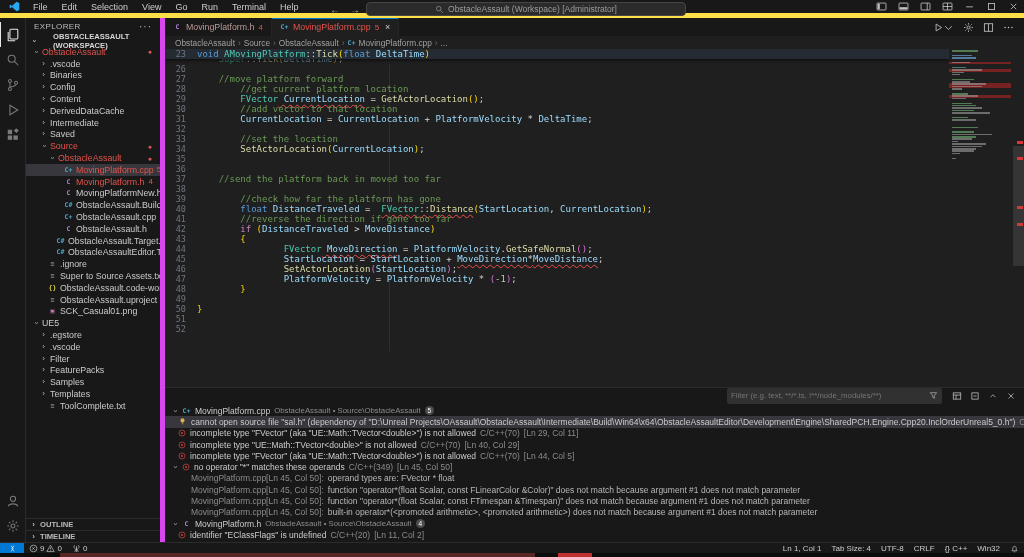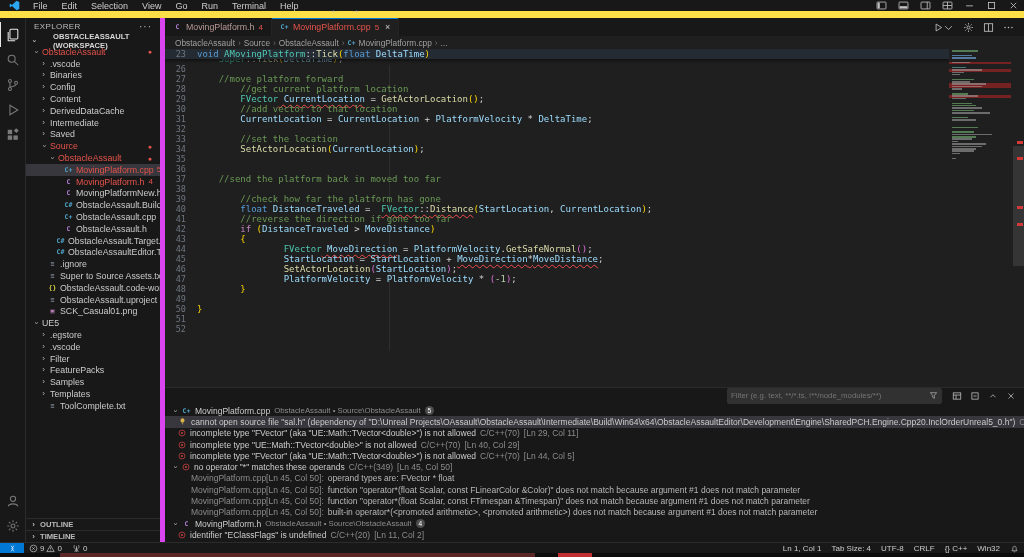--- a/index.html
+++ b/index.html
@@ -2,21 +2,21 @@
 <html><head>
 <meta charset="utf-8">
 <style>
 *{margin:0;padding:0;box-sizing:border-box}
 html,body{width:1024px;height:557px;overflow:hidden}
 body{background:#181818;color:#ccc;font-family:"Liberation Sans",sans-serif;font-size:9px;-webkit-font-smoothing:antialiased}
 #app{width:1024px;height:557px;display:flex;flex-direction:column;position:relative}
 .svgi{width:14px;height:14px;display:block}
 .svgi path,.svgi rect,.svgi circle{stroke-width:1.2}
 
-#titlebar{height:18px;background:#181818;display:flex;align-items:center;border-bottom:7px solid #fde047;position:relative;flex:none}
+#titlebar{height:18px;background:#181818;display:flex;align-items:center;border-bottom:5px solid #fde047;position:relative;flex:none}
 #logo{width:16px;height:16px;margin:0 4px 0 6px;display:flex;align-items:center;justify-content:center}
 #logo svg{width:11px;height:11px}
 .menu-item{padding:0 7px;color:#cccccc;font-size:9px;line-height:18px;cursor:default}
 #nav-arrows{position:absolute;left:330px;top:0;height:18px;display:flex;align-items:center;gap:10px;color:#b8b8b8;font-size:10px}
 #search-box{position:absolute;left:366px;top:2px;width:320px;height:14px;background:#2b2b2b;border:1px solid #454545;border-radius:4px;display:flex;align-items:center;justify-content:center;gap:4px;color:#9d9d9d;font-size:8.5px}
 #search-box .svgi{width:9px;height:9px}
 #win-controls{margin-left:auto;display:flex;align-items:center;height:18px}
 .wc{width:22px;height:18px;display:flex;align-items:center;justify-content:center;color:#c5c5c5}
 .wc .svgi{width:11px;height:11px}
 
@@ -122,20 +122,29 @@
   <header id="titlebar">
     <span id="logo">
         <svg viewBox="0 0 16 16" class="svgi">
           <path d="M11 1L4.3 7.2 2 5.4l-1 .5v4.2l1 .5 2.3-1.8L11 15l4-1.9V2.9z" fill="#2aa7f0"></path>
         </svg>
       </span>
     <nav id="menubar"><span class="menu-item">File</span><span class="menu-item">Edit</span><span class="menu-item">Selection</span><span class="menu-item">View</span><span class="menu-item">Go</span><span class="menu-item">Run</span><span class="menu-item">Terminal</span><span class="menu-item">Help</span></nav>
     <div id="nav-arrows">
       <span>←</span>
       <span>→</span>
+    </div>
+    <div id="search-box">
+      <span class="sicon">
+          <svg viewBox="0 0 16 16" class="svgi">
+            <circle cx="6.5" cy="6.5" r="4" fill="none" stroke="currentColor"></circle>
+            <path d="M9.5 9.5 L14 14" stroke="currentColor"></path>
+          </svg>
+        </span>
+      <span>ObstacleAssault (Workspace) [Administrator]</span>
     </div>
     <div id="win-controls">
         <span class="wc">
           <svg viewBox="0 0 16 16" class="svgi">
             <rect x="1.5" y="3" width="13" height="10" rx="1" fill="none" stroke="currentColor"></rect>
             <rect x="2.5" y="4" width="3" height="8" fill="currentColor"></rect>
           </svg>
         </span>
         <span class="wc">
           <svg viewBox="0 0 16 16" class="svgi">

